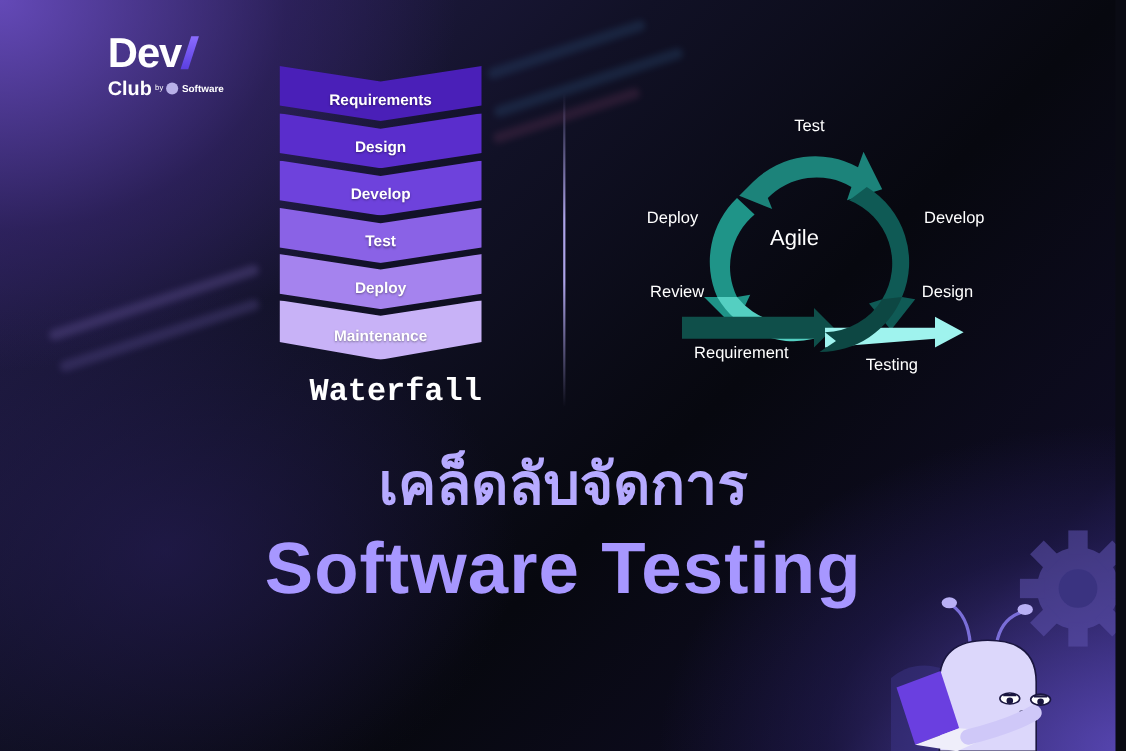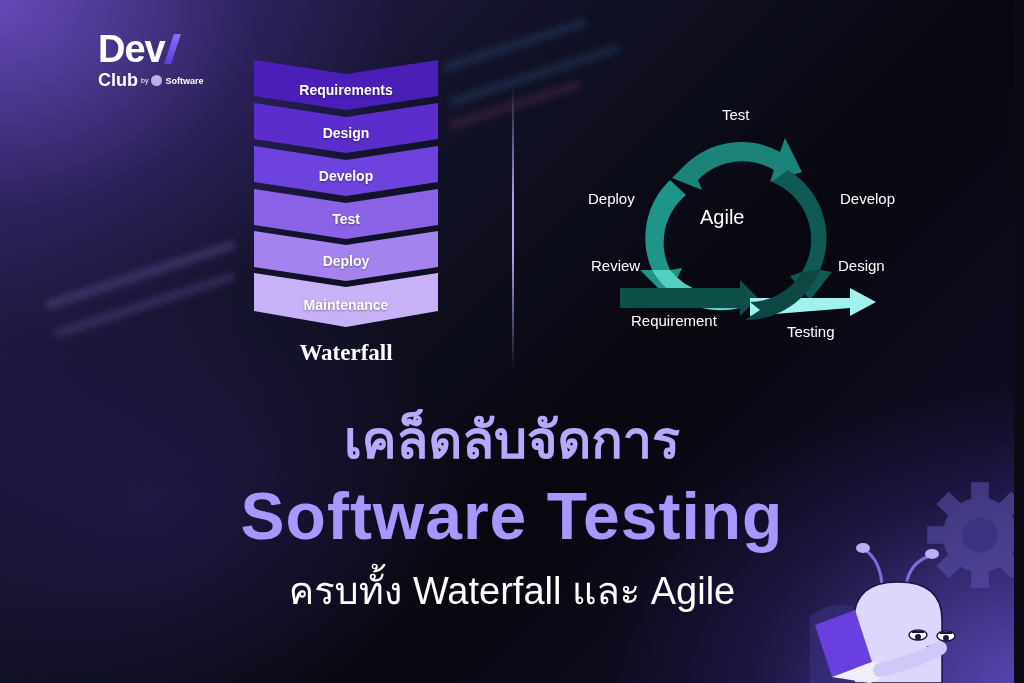--- a/index.html
+++ b/index.html
@@ -19,21 +19,21 @@
   .logo .slash{display:inline-block;width:7px;height:30px;background:linear-gradient(#8b6cff,#5b3fe0);transform:skewX(-18deg);margin-left:4px;vertical-align:-2px;}
   .logo .club{font-family:"Liberation Sans",sans-serif;font-weight:bold;font-size:18px;margin-top:2px;display:flex;align-items:center;gap:3px;}
   .logo .by{font-size:7px;font-weight:normal;}
   .logo .sk-icon{width:11px;height:11px;border-radius:50%;background:#b8b0e8;display:inline-block;}
   .logo .sk{font-size:9px;font-weight:bold;}
   
   .wf{position:absolute;left:254px;top:60px;width:184px;}
   .chev{position:absolute;left:0;width:184px;height:50px;display:flex;align-items:center;justify-content:center;
     clip-path:polygon(0 0,50% 14px,100% 0,100% 36px,50% 50px,0 36px);}
   .chev span{font-family:"Liberation Sans",sans-serif;font-weight:bold;font-size:14px;color:#fff;padding-top:10px;text-shadow:0 1px 2px rgba(0,0,0,.4);}
-  .wf-title{position:absolute;left:254px;top:340px;width:184px;text-align:center;color:#fff;font-family:Liberation Serif, serif;font-weight:bold;font-size:23px;}
+  .wf-title{position:absolute;left:254px;top:340px;width:184px;text-align:right;color:#fff;font-family:Liberation Mono, monospace;font-weight:bold;font-size:29px;}
   .divider{position:absolute;left:512px;top:85px;width:2px;height:285px;background:linear-gradient(rgba(160,150,230,0),rgba(190,180,255,.9) 40%,rgba(190,180,255,.9) 60%,rgba(160,150,230,0));}
   
   .agile-svg{position:absolute;left:610px;top:120px;}
   .lbl{position:absolute;color:#fff;font-family:"Liberation Sans",sans-serif;font-size:15px;}
   .agile-center{position:absolute;left:700px;top:206px;width:80px;text-align:left;color:#fff;font-family:"Liberation Sans",sans-serif;font-weight:normal;font-size:20px;}
   
   .h1{position:absolute;left:0;width:1024px;text-align:center;color:#b3a5ff;font-family:"Liberation Sans",sans-serif;font-weight:bold;}
   .h-thai{top:398px;font-size:52px;color:#b6aaff;}
   .h-en{top:478px;font-size:66px;color:#a797ff;letter-spacing:1px;}
   .h-sub{top:560px;font-size:38px;color:#fff;font-weight:normal;}
@@ -106,21 +106,20 @@
   <div class="lbl" style="left:722px;top:106px;">Test</div>
   <div class="lbl" style="left:588px;top:190px;">Deploy</div>
   <div class="lbl" style="left:840px;top:190px;">Develop</div>
   <div class="lbl" style="left:591px;top:257px;">Review</div>
   <div class="lbl" style="left:838px;top:257px;">Design</div>
   <div class="lbl" style="left:631px;top:312px;">Requirement</div>
   <div class="lbl" style="left:787px;top:323px;">Testing</div>
 
   <div class="h1 h-thai">เคล็ดลับจัดการ</div>
   <div class="h1 h-en">Software Testing</div>
-  <div class="h1 h-sub">ครบทั้ง Waterfall และ Agile</div>
 
   <svg class="gear" viewBox="0 0 100 100">
     <g fill="#5a4fa8" opacity=".6">
       <circle cx="50" cy="50" r="34"></circle>
       <rect x="42" y="2" width="16" height="20"></rect>
       <rect x="42" y="78" width="16" height="20"></rect>
       <rect x="2" y="42" width="20" height="16"></rect>
       <rect x="78" y="42" width="20" height="16"></rect>
       <rect x="42" y="2" width="16" height="20" transform="rotate(45 50 50)"></rect>
       <rect x="42" y="78" width="16" height="20" transform="rotate(45 50 50)"></rect>

